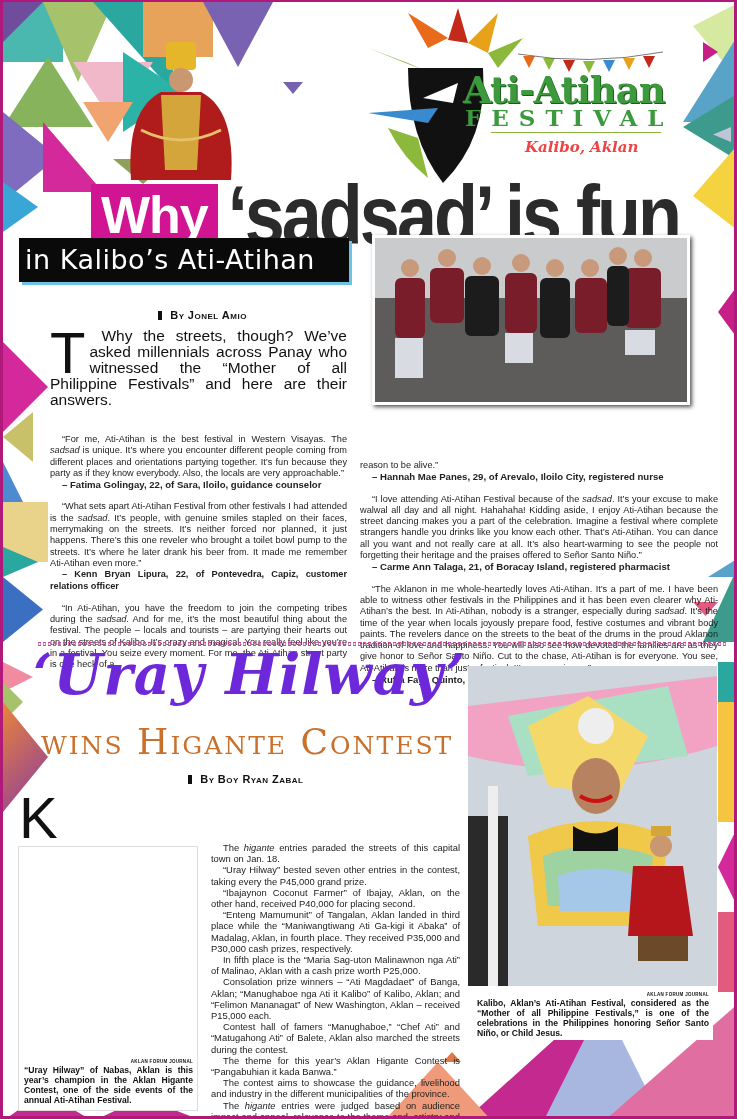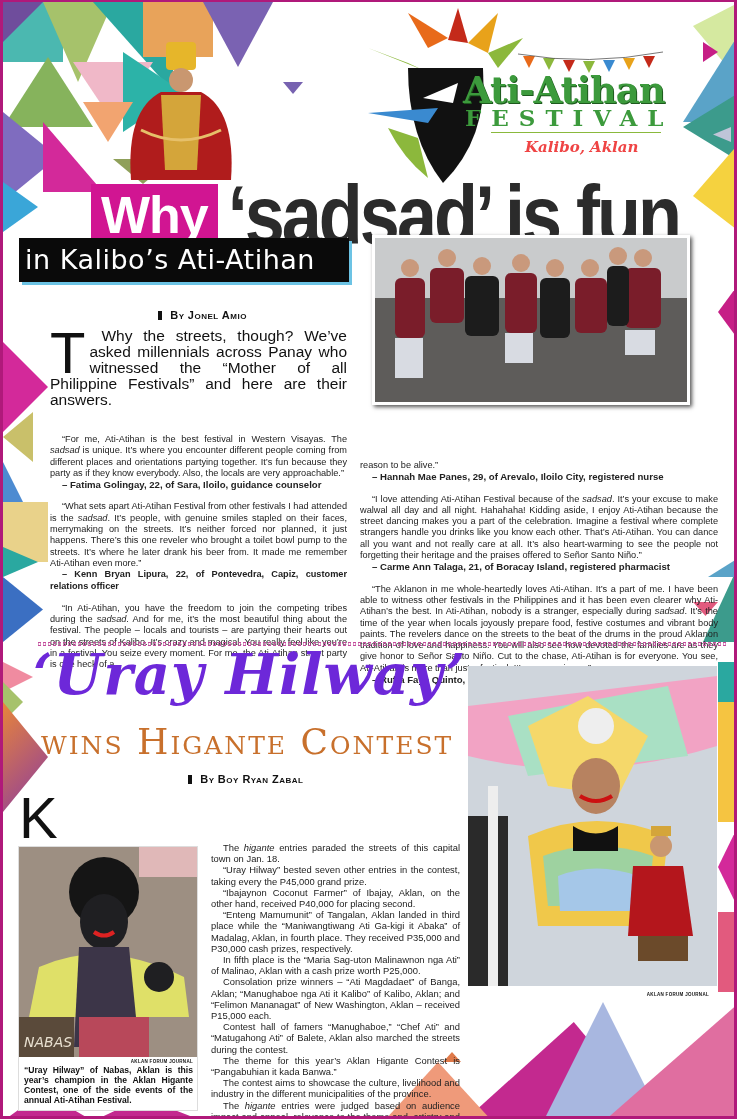--- a/index.html
+++ b/index.html
@@ -266,52 +266,38 @@
   <div class="byline" style="left:185px;top:771px;">
     <span class="sc">By</span>
     <span class="sc">Boy Ryan Zabal</span>
   </div>
 
   <div class="lede2">
     <span class="dropcap2">K</span>
   </div>
 
   <div class="photo2">
-    <div class="img">
-      <svg width="180" height="210" viewBox="0 0 180 210">
-        <rect width="180" height="210" fill="#9d8f82"></rect>
-        <rect x="120" y="0" width="60" height="30" fill="#e0b8b8"></rect>
-        <circle cx="85" cy="45" r="35" fill="#151515"></circle>
-        <ellipse cx="85" cy="75" rx="24" ry="28" fill="#1f1f22"></ellipse>
-        <path d="M75 85 Q85 92 95 85" stroke="#d22" stroke-width="4" fill="none"></path>
-        <path d="M20 120 Q85 90 165 130 L170 170 L10 170 Z" fill="#dfe068"></path>
-        <path d="M60 100 L110 100 L120 200 L55 200 Z" fill="#3c3548"></path>
-        <rect x="60" y="170" width="70" height="40" fill="#b8485a"></rect>
-        <circle cx="140" cy="130" r="15" fill="#1f1f22"></circle>
-        <rect x="0" y="170" width="55" height="40" fill="#5a4a3a"></rect>
-        <text x="5" y="200" fill="#e8e0d0" font-family="DejaVu Sans, sans-serif" font-size="14" font-style="italic">NABAS</text>
-      </svg>
-    </div>
     <div class="cap cap2">
       <span class="credit">AKLAN FORUM JOURNAL</span>
       <span>“Uray Hilway” of Nabas, Aklan is this year’s champion in the Aklan Higante Contest, one of the side events of the annual Ati-Atihan Festival.</span>
     </div>
   </div>
 
   <div class="body col3">
     <p><span>The </span><i>higante</i><span> entries paraded the streets of this capital town on Jan. 18.</span></p>
     <p>“Uray Hilway” bested seven other entries in the contest, taking every the P45,000 grand prize.</p>
     <p>“Ibajaynon Coconut Farmer” of Ibajay, Aklan, on the other hand, received P40,000 for placing second.</p>
     <p>“Enteng Mamumunit” of Tangalan, Aklan landed in third place while the “Maniwangtiwang Ati Ga-kigi it Abaka” of Madalag, Aklan, in fourth place. They received P35,000 and P30,000 cash prizes, respectively.</p>
     <p>In fifth place is the “Maria Sag-uton Malinawnon nga Ati” of Malinao, Aklan with a cash prize worth P25,000.</p>
     <p>Consolation prize winners – “Ati Magdadaet” of Banga, Aklan; “Manughaboe nga Ati it Kalibo” of Kalibo, Aklan; and “Felimon Mananagat” of New Washington, Aklan – received P15,000 each.</p>
     <p>Contest hall of famers “Manughaboe,” “Chef Ati” and “Matugahong Ati” of Balete, Aklan also marched the streets during the contest.</p>
     <p>The theme for this year’s Aklan Higante Contest is “Pangabuhian it kada Banwa.”</p>
-    <p>The contest aims to showcase the culture, livelihood and industry in the different municipalities of the province.</p>
+    <p>The contest aims to showcase the guidance, livelihood and industry in the different municipalities of the province.</p>
     <p><span>The </span><i>higante</i><span> entries were judged based on audience impact and appeal, relevance to the theme and, artistry and creativity.</span></p>
 
   </div>
 
   <div class="cap cap3">
     <span class="credit">AKLAN FORUM JOURNAL</span>
+    <span>Kalibo, Aklan’s Ati-Atihan Festival, considered as the “Mother of all Philippine Festivals,” is one of the celebrations in the Philippines honoring Señor Santo Niño, or Child Jesus.</span>
   </div>
 
 </div>
 
 </body></html>

